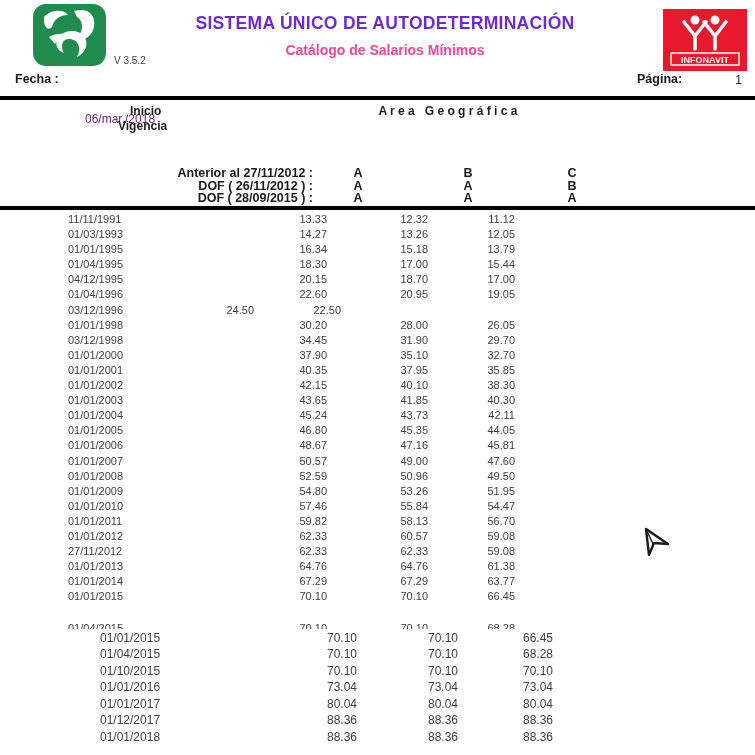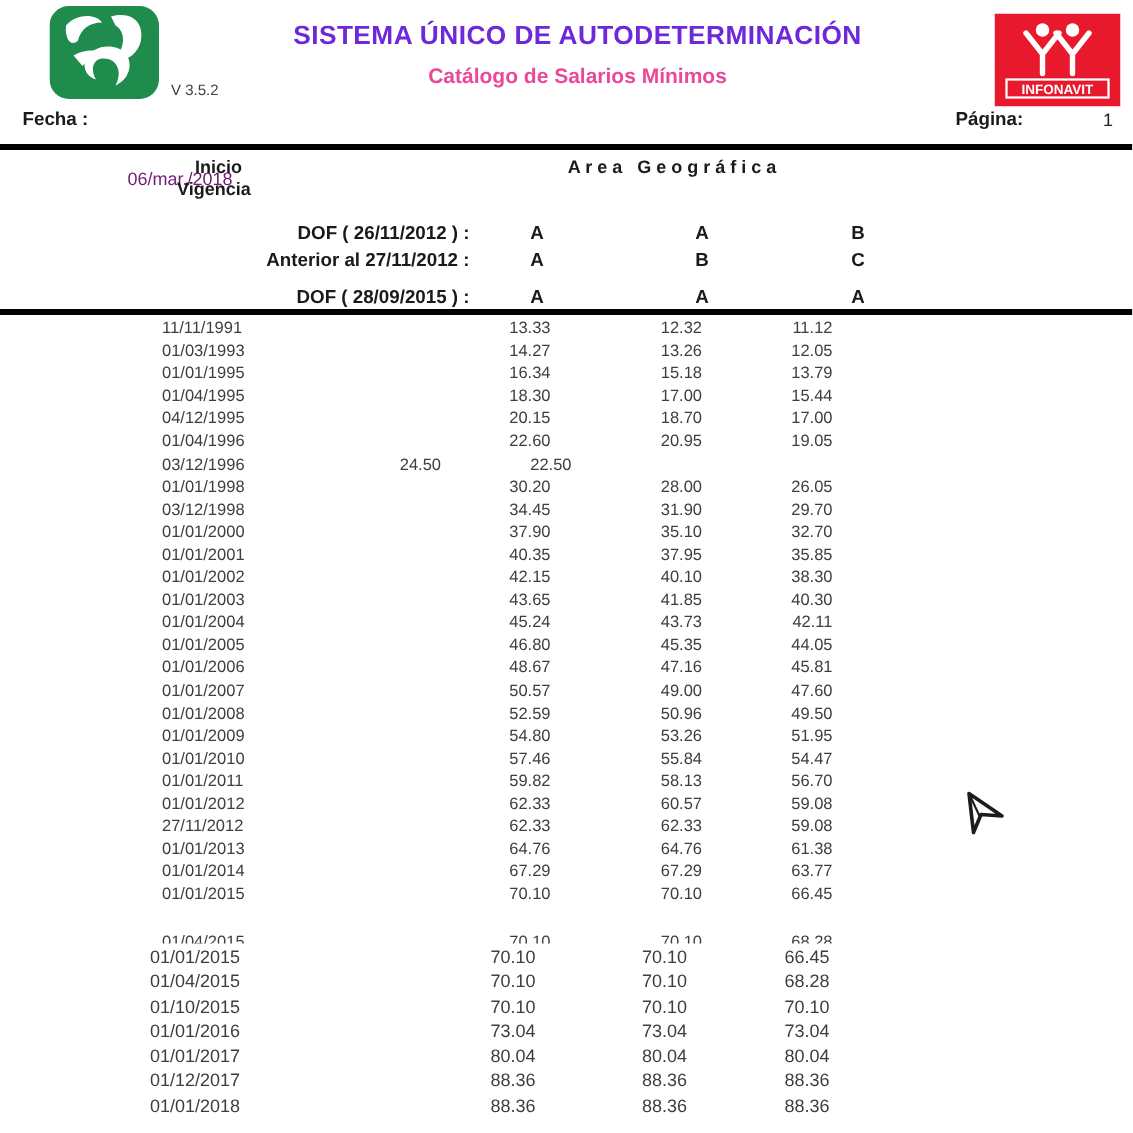--- a/index.html
+++ b/index.html
@@ -21,34 +21,34 @@
 
   .rule{position:absolute;left:0;width:755px;height:4px;background:#000;}
   .rule1{top:96px;} .rule2{top:206px;}
 
   
   .lbl-inicio{position:absolute;left:130px;top:104px;font-size:12px;font-weight:bold;}
   .lbl-vigencia{position:absolute;left:118px;top:119px;font-size:12px;font-weight:bold;}
   .area-geo{position:absolute;left:355px;top:104px;width:186px;text-align:center;
             font-size:12px;font-weight:bold;white-space:pre;}
   .hdr-row{position:absolute;left:0;width:755px;display:flex;font-size:12.5px;font-weight:bold;}
-  .hr1{top:138px;margin-top:28px;} .hr2{top:148px;align-items:center;} .hr3{top:191px;}
+  .hr1{top:138px;margin-top:28px;} .hr2{top:179px;align-items:center;} .hr3{top:191px;}
   .hdr-label{width:313px;text-align:right;white-space:pre;}
   .hcol-a{width:90px;text-align:center;}
   .hcol-b{width:130px;text-align:center;}
   .hcol-c{width:78px;text-align:center;}
 
   
   .tbl{position:absolute;left:0;width:755px;}
   #upper-table{top:212px;}
   #clipped-row{top:621px;height:8px;overflow:hidden;}
   #lower-table{top:630px;}
 
   .row-u{display:flex;height:15.1px;line-height:15.1px;font-size:11px;color:#3e3e3e;}
-  .row-u .c0{margin-left:108px;width:85px;text-align:left;}
+  .row-u .c0{margin-left:68px;width:85px;text-align:left;}
   .row-u .c1{width:174px;text-align:right;}
   .row-u .c2{width:101px;text-align:right;}
   .row-u .c3{width:87px;text-align:right;}
 
   .row-l{display:flex;height:16.45px;line-height:16.45px;font-size:12px;color:#3e3e3e;}
   .row-l .c0{margin-left:100px;width:90px;text-align:left;}
   .row-l .c1{width:167px;text-align:right;}
   .row-l .c2{width:101px;text-align:right;}
   .row-l .c3{width:95px;text-align:right;}
 

